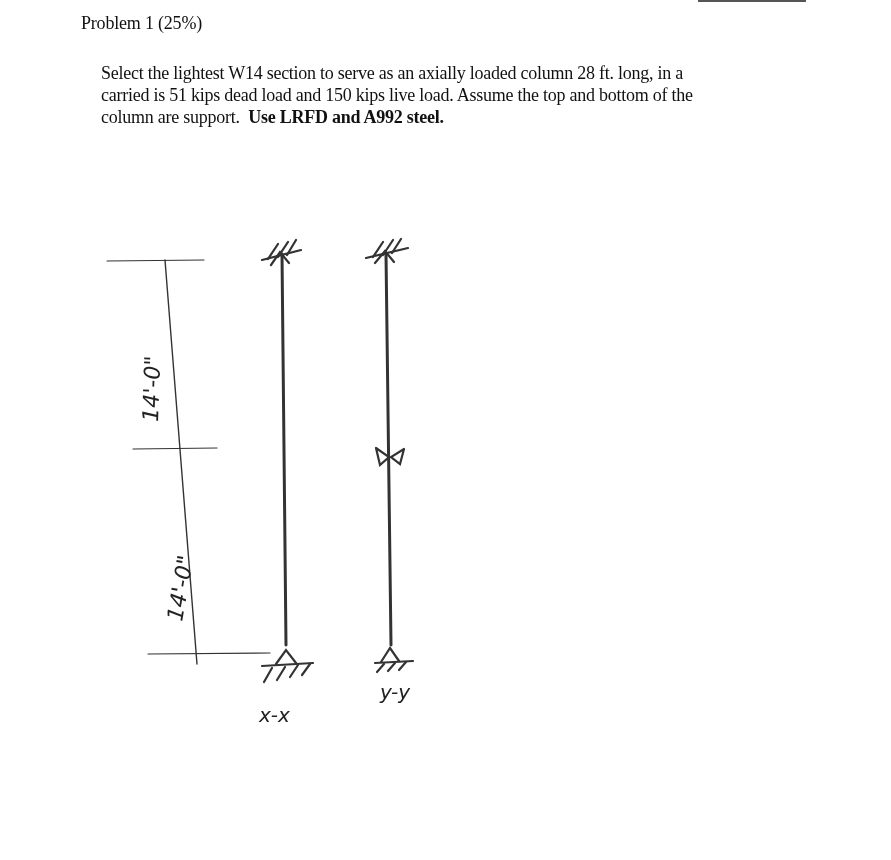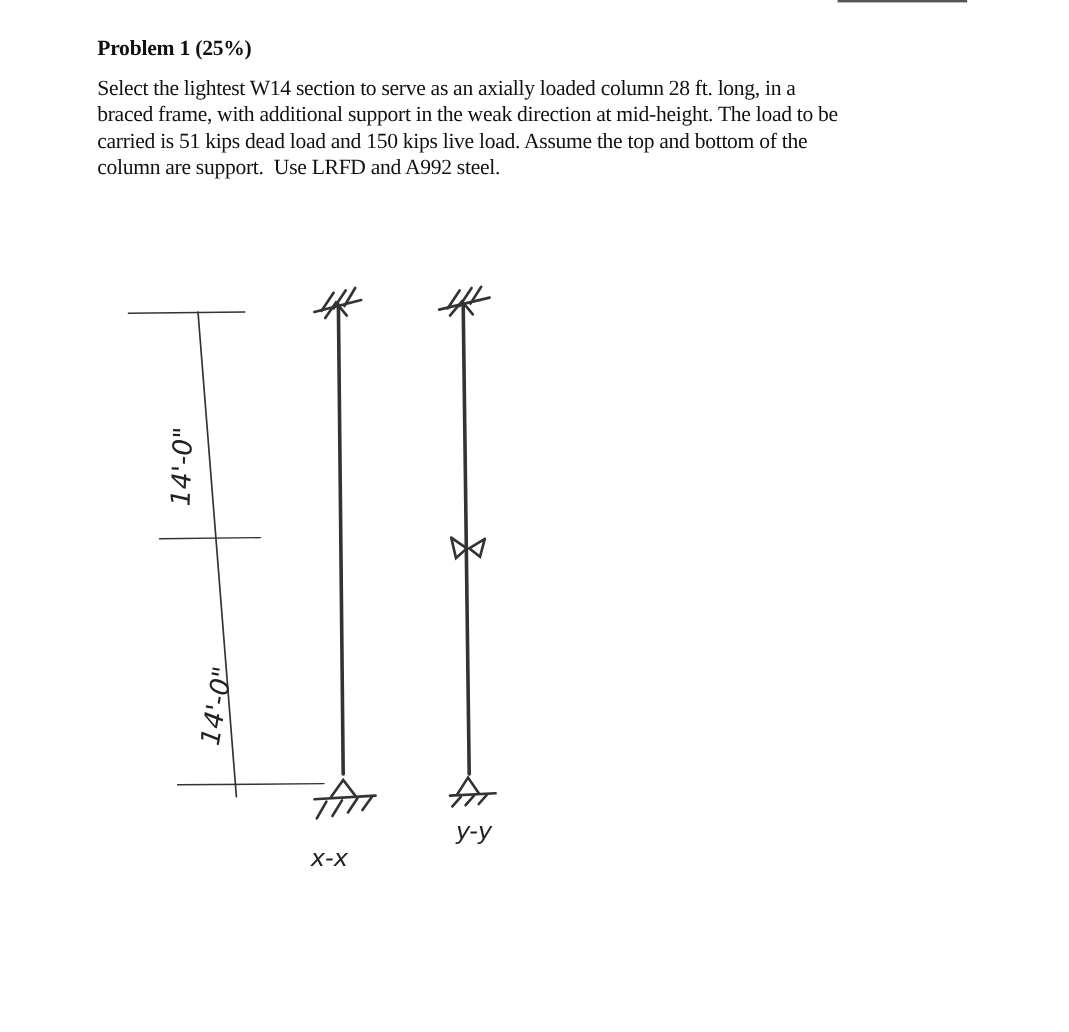--- a/index.html
+++ b/index.html
@@ -7,46 +7,45 @@
       width: 891px; height: 860px; position: relative; overflow: hidden;
       background: #ffffff;
       font-family: "Liberation Serif", "DejaVu Serif", serif;
       color: #111;
     }
     .top-rule {
       position: absolute; left: 698px; top: 0; width: 108px; height: 2px;
       background: #555;
     }
     .title {
-      position: absolute; left: 81px; top: 30px; font-size: 18px; letter-spacing: -0.2px; font-weight: bold;
+      position: absolute; left: 81px; top: 13px; font-size: 18px; letter-spacing: -0.2px;
     }
     .problem-text {
       position: absolute; left: 81px; top: 62px; width: 740px;
       font-size: 18px; line-height: 22px; letter-spacing: -0.25px;
     }
-    .problem-text .line { display: block; white-space: nowrap; }
-    .bold { font-weight: normal; }
+    .problem-text .line { display: block; white-space: nowrap; margin-left: 20px; }
+    .bold { font-weight: bold; }
     .sketch {
       position: absolute; left: 0; top: 0; width: 891px; height: 860px;
     }
     .hand {
       font-family: "DejaVu Sans", sans-serif; font-style: italic;
       fill: #222; font-size: 22px;
     }
   </style>
 </head>
 <body>
 
 <div class="top-rule"></div>
 
 <div class="title">Problem 1 (25%)</div>
 
 <div class="problem-text">
   <span class="line">Select the lightest W14 section to serve as an axially loaded column 28 ft. long, in a</span>
-  <span class="line">braced frame, with additional support in the weak direction at mid-height.  The load to be</span>
   <span class="line">carried is 51 kips dead load and 150 kips live load.  Assume the top and bottom of the</span>
   <span class="line"><span style="white-space:pre">column are support.  </span><span class="bold">Use LRFD and A992 steel.</span></span>
 </div>
 
 <svg class="sketch" viewBox="0 0 891 860" xmlns="http://www.w3.org/2000/svg">
   <g stroke="#333" fill="none" stroke-linecap="round">
 
     <g>
       <line x1="107" y1="261" x2="204" y2="260" stroke-width="1.2"></line>
       <line x1="133" y1="449" x2="217" y2="448" stroke-width="1.2"></line>

